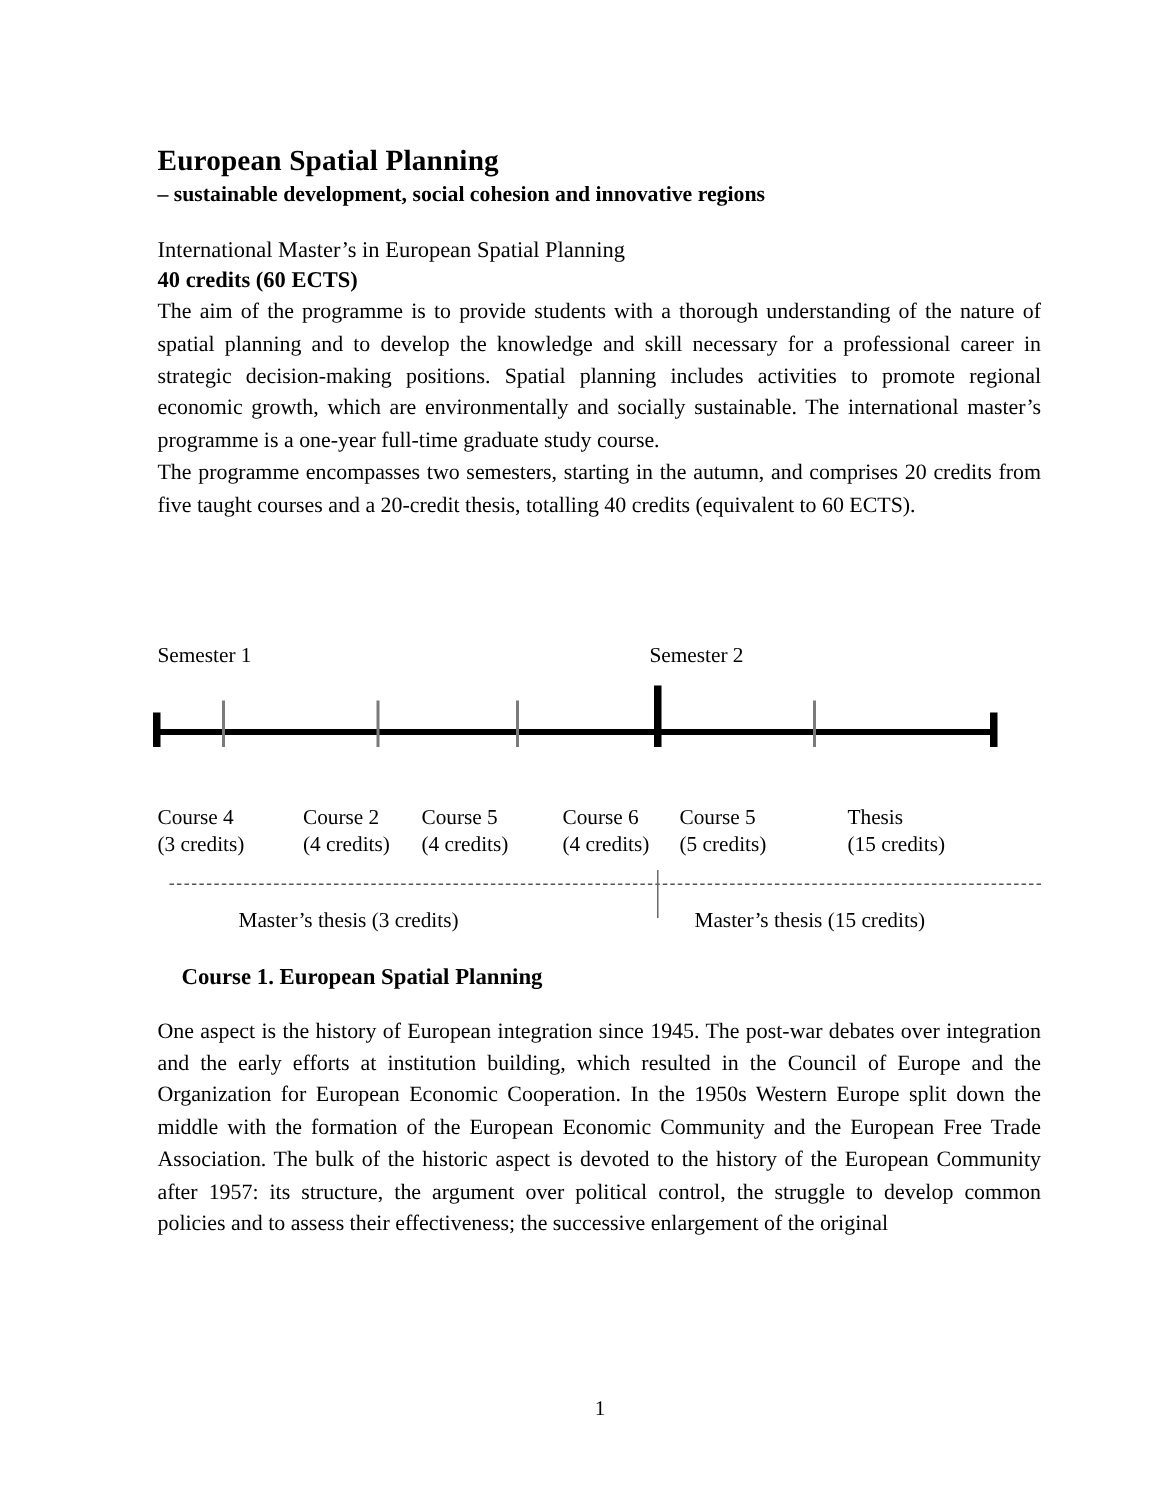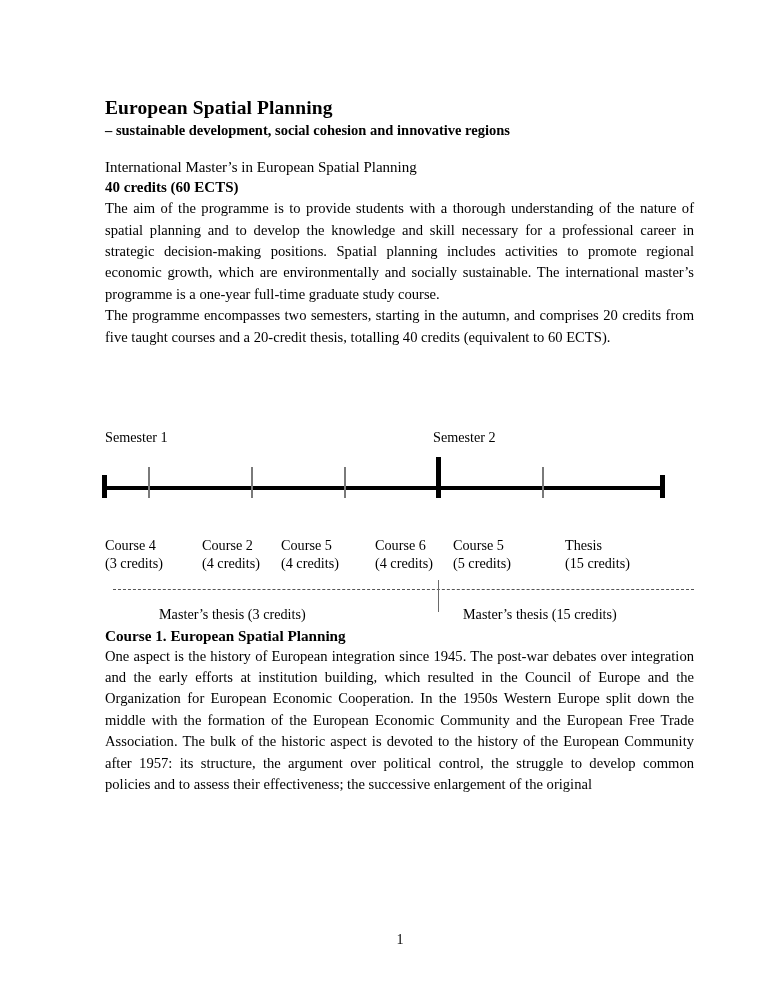--- a/index.html
+++ b/index.html
@@ -63,21 +63,21 @@
     line-height: 1.465;
     text-align: justify;
     margin: 0;
   }
   .p-aim { margin-top: 25px; }
   .p-encompass { margin-top: 21px; }
 
   .section-head {
     font-size: 15.2px;
     font-weight: bold;
-    margin: 0;
+    margin: 16px;
     line-height: 1.3;
   }
   .p-course1 { margin-top: 4px; }
   .p-onespect { margin-top: 21px; }
 
   
   .timeline {
     position: absolute;
     left: 0;
     top: 0;

